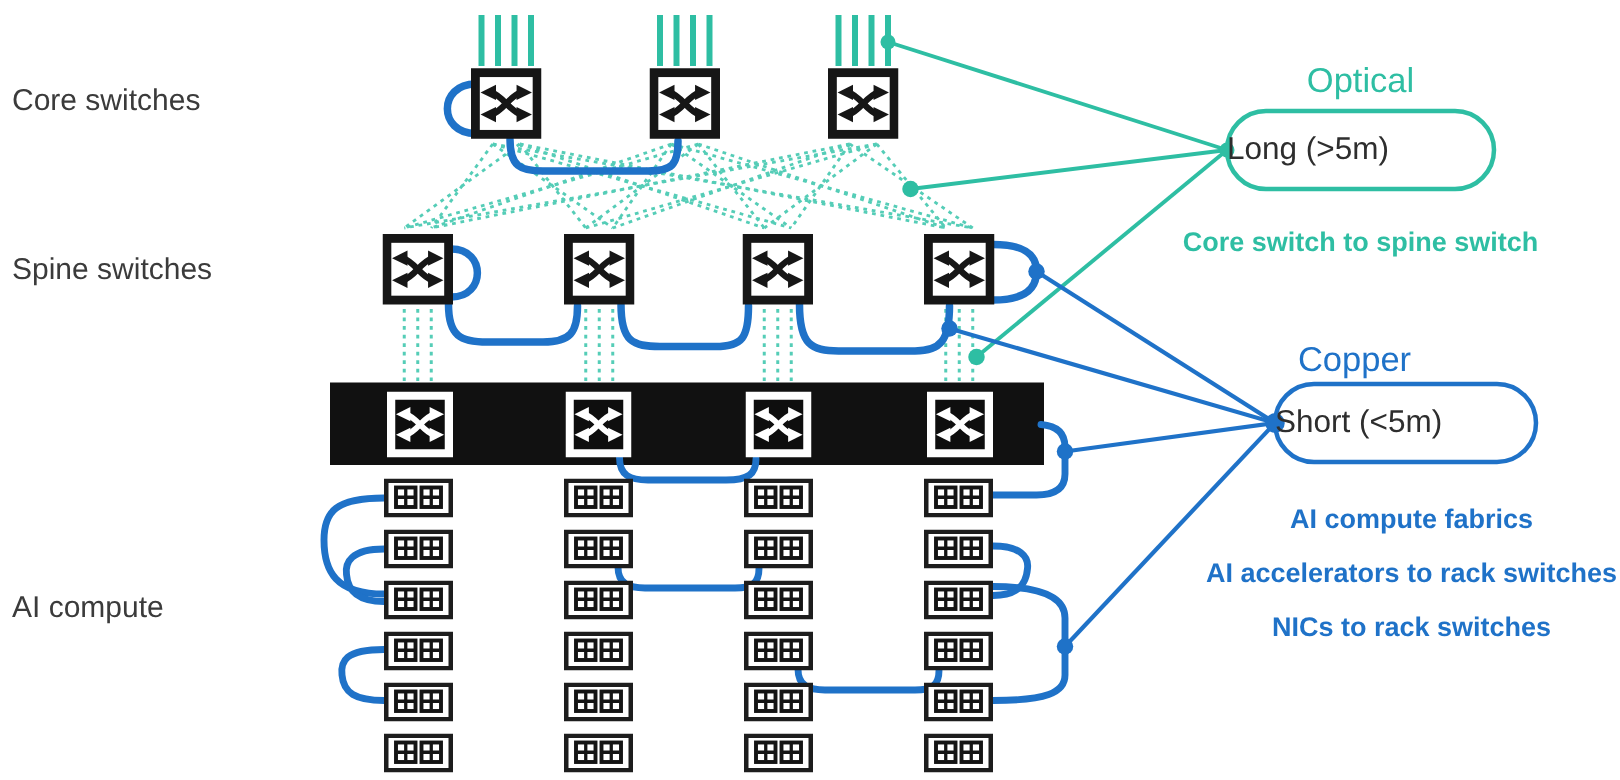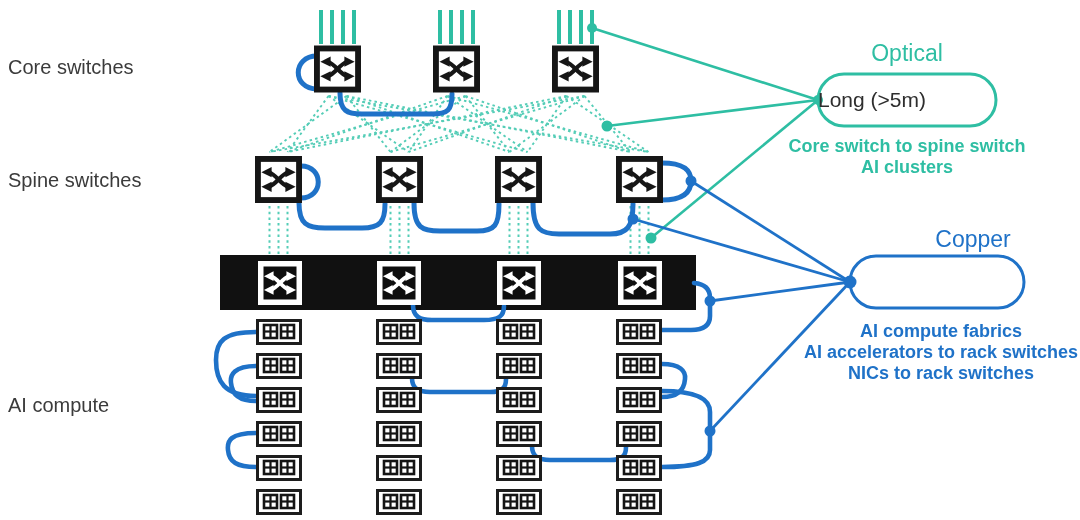--- a/index.html
+++ b/index.html
@@ -3,21 +3,21 @@
 <meta charset="utf-8">
 <style>
   html,body{margin:0;padding:0;background:#fff;}
   .canvas{position:relative;width:1080px;height:520px;background:#fff;
           font-family:"Liberation Sans",sans-serif;overflow:hidden;}
   svg.diagram{position:absolute;left:0;top:0;}
   .row-label{position:absolute;color:#3b3b3b;font-size:20px;white-space:nowrap;}
   .legend-title{position:absolute;font-weight:normal;font-size:23px;text-align:center;white-space:nowrap;}
   .pill-label{position:absolute;color:#2e2e2e;font-size:21px;text-align:left;}
   .legend-items{position:absolute;font-weight:bold;font-size:18px;line-height:21px;text-align:center;}
-  .legend-items span{display:block;white-space:nowrap;}
+  .legend-items span{display:block;white-space:nowrap;margin-top:15px;}
   .teal{color:#2ebea3;}
   .blue{color:#1f72c8;}
 </style>
 </head>
 <body>
 
 <div class="canvas">
 
   <svg class="diagram" width="1080" height="520" viewBox="0 0 1080 520">
     <defs>
@@ -218,23 +218,23 @@
   </svg>
 
   <div class="row-label" style="left:8px;top:169px">Spine switches</div>
   <div class="row-label" style="left:8px;top:56px">Core switches</div>
   <div class="row-label" style="left:8px;top:394px">AI compute</div>
 
   <div class="legend-title teal" style="left:832px;top:40px;width:150px">Optical</div>
   <div class="pill-label" style="left:818px;top:88px;width:178px">Long (&gt;5m)</div>
   <div class="legend-items teal" style="left:768px;top:136px;width:278px">
     <span>Core switch to spine switch</span>
-    <span>AI clusters</span>
   </div>
 
-  <div class="legend-title blue" style="left:898px;top:226px;width:150px">Copper</div>
+  <div class="legend-title blue" style="left:828px;top:226px;width:150px">Copper</div>
+  <div class="pill-label" style="left:850px;top:270px;width:174px">Short (&lt;5m)</div>
   <div class="legend-items blue" style="left:798px;top:321px;width:286px">
     <span>AI compute fabrics</span>
     <span>AI accelerators to rack switches</span>
     <span>NICs to rack switches</span>
   </div>
 
 </div>
 
 </body></html>

